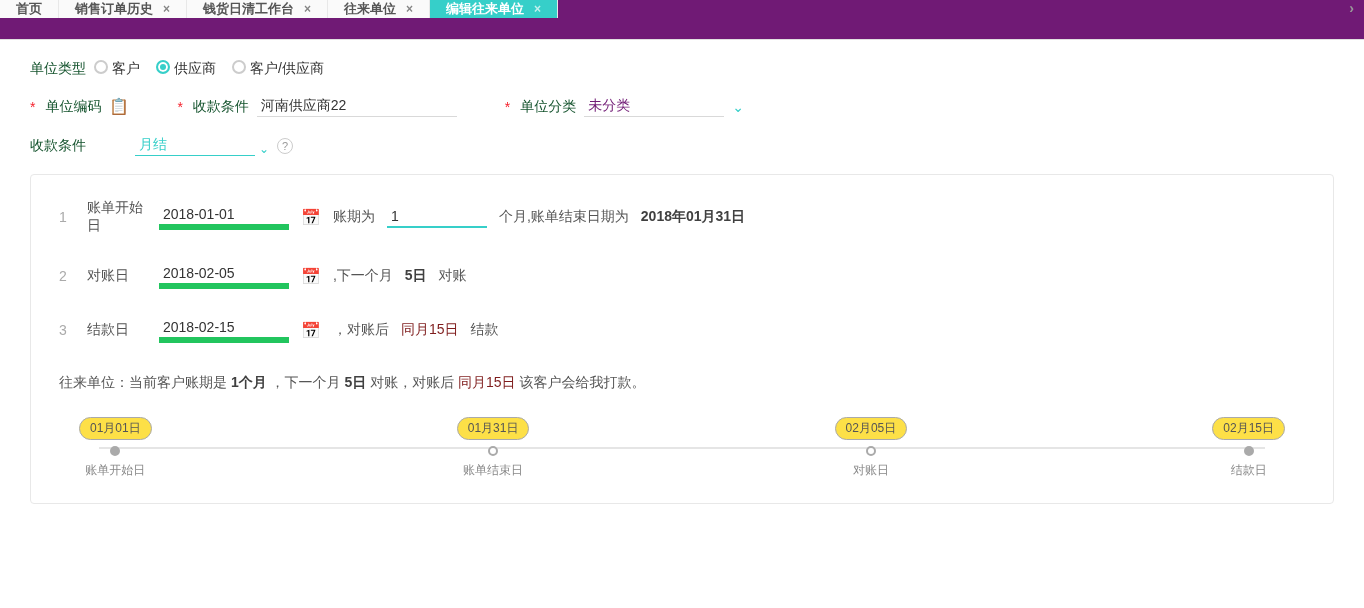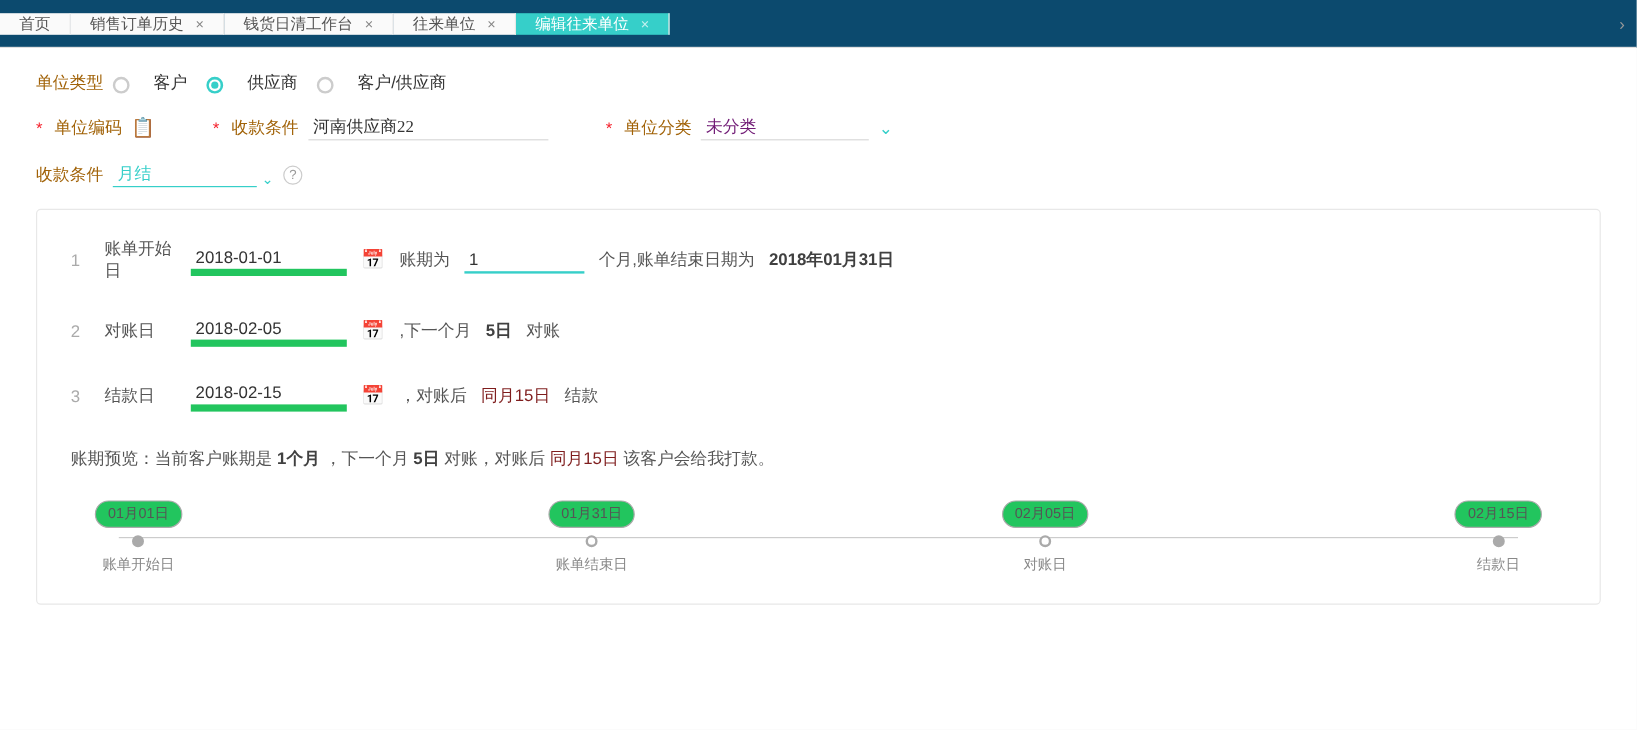--- a/index.html
+++ b/index.html
@@ -1,25 +1,26 @@
 <!DOCTYPE html>
 <html><head>
   <meta charset="utf-8">
   <style>
     * { box-sizing: border-box; margin: 0; padding: 0; }
     body { font-family: "Microsoft YaHei", "PingFang SC", sans-serif; font-size: 14px; color: #333; background: #f5f5f5; }
 
     
     .tab-bar {
       display: flex;
-      align-items: center;
-      background: #0c4a6e;
+      align-items: flex-start;
+      background: #701a75;
       border-bottom: 1px solid #e0e0e0;
       height: 40px;
       padding-left: 0;
+      font-weight: bold;
     }
     .tab-item {
       display: flex;
       align-items: center;
       padding: 0 16px;
       cursor: pointer;
       font-size: 13px;
       color: #555;
       border-right: 1px solid #e8e8e8;
       white-space: nowrap;
@@ -52,36 +53,36 @@
     }
 
     
     .form-row {
       display: flex;
       align-items: center;
       margin-bottom: 18px;
       gap: 8px;
     }
     .form-label {
-      color: #a16207;
+      color: #14532d;
       white-space: nowrap;
     }
     .required-star {
       color: #f5222d;
       margin-right: 2px;
     }
     .radio-group {
       display: flex;
       gap: 16px;
       align-items: center;
     }
     .radio-item {
       display: flex;
-      align-items: flex-end;
-      gap: 20px;
+      align-items: flex-start;
+      gap: 4px;
       cursor: pointer;
     }
     .radio-circle {
       width: 14px;
       height: 14px;
       border-radius: 50%;
       border: 2px solid #ccc;
       display: inline-block;
     }
     .radio-circle.checked {
@@ -121,20 +122,21 @@
     .calendar-icon {
       color: #36cfc9;
       cursor: pointer;
       font-size: 16px;
     }
 
     .dropdown-container {
       display: flex;
       align-items: flex-end;
       gap: 4px;
+      margin-left: 41px;
     }
     .dropdown-input {
       border: none;
       border-bottom: 1px solid #36cfc9;
       outline: none;
       padding: 2px 4px;
       font-size: 14px;
       width: 120px;
       color: #36cfc9;
     }
@@ -253,21 +255,21 @@
       width: 100%;
       position: relative;
       z-index: 1;
     }
     .timeline-badge {
       border: 1px solid #aaa;
       border-radius: 12px;
       padding: 2px 10px;
       font-size: 12px;
       color: #555;
-      background: #22c55e;
+      background: #fde047;
       white-space: nowrap;
     }
     .timeline-label {
       font-size: 12px;
       color: #888;
       margin-top: 4px;
     }
     .tl-wrap {
       display: flex;
       flex-direction: column;
@@ -322,21 +324,21 @@
 
   <div class="form-row">
     <div class="field-group">
       <span class="required-star">*</span>
       <span class="form-label">单位编码</span>
       <span class="calendar-icon">📋</span>
     </div>
     <div class="field-group">
       <span class="required-star">*</span>
       <span class="form-label">收款条件</span>
-      <input type="text" class="form-input" style="width: 200px; font-family: Liberation Serif, serif;" value="河南供应商22">
+      <input type="text" class="form-input" style="width: 200px;" value="河南供应商22">
     </div>
     <div class="field-group">
       <span class="required-star">*</span>
       <span class="form-label">单位分类</span>
       <input type="text" class="category-dropdown" value="未分类" style="">
       <span class="dropdown-icon">⌄</span>
     </div>
   </div>
 
   <div class="form-row">
@@ -375,21 +377,21 @@
       <span class="step-num">3</span>
       <span class="period-field-label">结款日</span>
       <input type="text" class="period-date-input" value="2018-02-15" style="">
       <span class="calendar-icon">📅</span>
       <span class="period-text">，对账后</span>
       <span class="highlight-teal">同月15日</span>
       <span class="period-text">结款</span>
     </div>
 
     <div class="preview-text">
-      <span>账期预览：当前客户账期是</span>
+      <span>往来单位：当前客户账期是</span>
       <span class="highlight-orange">1个月</span>
       <span>，下一个月</span>
       <span class="highlight-orange">5日</span>
       <span>对账，对账后</span>
       <span class="highlight-teal">同月15日</span>
       <span> 该客户会给我打款。</span>
     </div>
 
     <div style="position:relative; padding: 0 20px;">
       <div class="timeline-line"></div>

